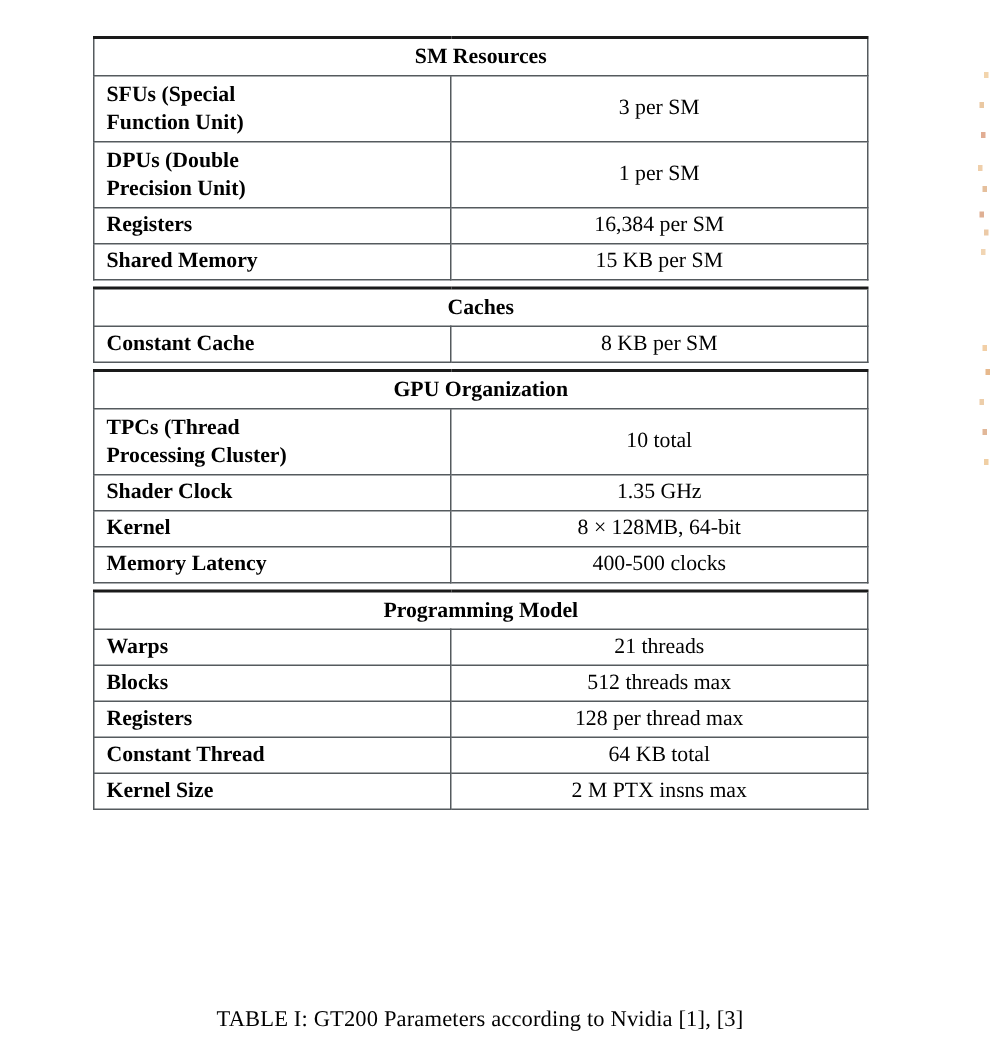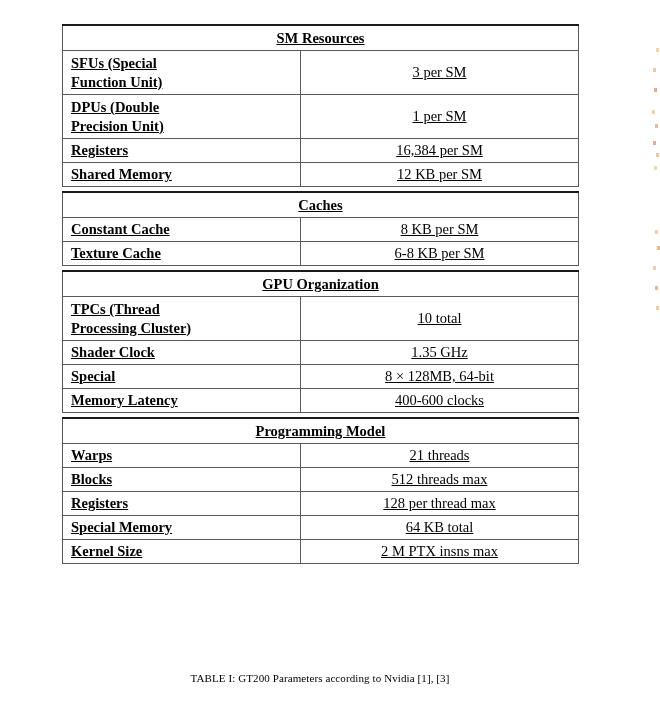--- a/index.html
+++ b/index.html
@@ -33,21 +33,20 @@
 
   .tbl col.c-label { width: 238px; }
   .tbl col.c-value { width: 278px; }
 
   .tbl td {
     border: 1px solid #555a5e;
     padding: 0 6px;
     vertical-align: middle;
     font-size: 14.5px;
     line-height: 1.28;
-    text-decoration: underline;
   }
 
   
   tr.section-row > td {
     border-top: 2px solid #1a1a1a;
     border-bottom: 1px solid #555a5e;
     text-align: center;
     font-weight: bold;
     height: 23px;
     padding-top: 1px;
@@ -70,21 +69,21 @@
 
   td.lbl .ln { display: block; white-space: nowrap; }
 
   
   #caption {
     position: absolute;
     left: 62px;
     top: 672px;
     width: 516px;
     text-align: center;
-    font-size: 11px;
+    font-size: 15px;
     letter-spacing: 0.1px;
     white-space: nowrap;
   }
 
   
   #edge-specks {
     position: absolute;
     right: 0;
     top: 0;
     width: 14px;
@@ -131,44 +130,38 @@
         <tr class="r1">
           <td class="lbl">
             <span class="ln">Registers</span>
           </td>
           <td class="val">16,384 per SM</td>
         </tr>
         <tr class="r1">
           <td class="lbl">
             <span class="ln">Shared Memory</span>
           </td>
-          <td class="val">12 KB per SM</td>
+          <td class="val">15 KB per SM</td>
         </tr>
       </tbody>
     </table>
     <table class="tbl">
       <colgroup>
         <col class="c-label">
         <col class="c-value">
       </colgroup>
       <tbody>
         <tr class="section-row">
           <td colspan="2">Caches</td>
         </tr>
         <tr class="r1">
           <td class="lbl">
             <span class="ln">Constant Cache</span>
           </td>
           <td class="val">8 KB per SM</td>
-        </tr>
-        <tr class="r1">
-          <td class="lbl">
-            <span class="ln">Texture Cache</span>
-          </td>
-          <td class="val">6-8 KB per SM</td>
         </tr>
       </tbody>
     </table>
     <table class="tbl">
       <colgroup>
         <col class="c-label">
         <col class="c-value">
       </colgroup>
       <tbody>
         <tr class="section-row">
@@ -182,29 +175,29 @@
           <td class="val">10 total</td>
         </tr>
         <tr class="r1">
           <td class="lbl">
             <span class="ln">Shader Clock</span>
           </td>
           <td class="val">1.35 GHz</td>
         </tr>
         <tr class="r1">
           <td class="lbl">
-            <span class="ln">Special</span>
+            <span class="ln">Kernel</span>
           </td>
           <td class="val">8 × 128MB, 64-bit</td>
         </tr>
         <tr class="r1">
           <td class="lbl">
             <span class="ln">Memory Latency</span>
           </td>
-          <td class="val">400-600 clocks</td>
+          <td class="val">400-500 clocks</td>
         </tr>
       </tbody>
     </table>
     <table class="tbl">
       <colgroup>
         <col class="c-label">
         <col class="c-value">
       </colgroup>
       <tbody>
         <tr class="section-row">
@@ -223,21 +216,21 @@
           <td class="val">512 threads max</td>
         </tr>
         <tr class="r1">
           <td class="lbl">
             <span class="ln">Registers</span>
           </td>
           <td class="val">128 per thread max</td>
         </tr>
         <tr class="r1">
           <td class="lbl">
-            <span class="ln">Special Memory</span>
+            <span class="ln">Constant Thread</span>
           </td>
           <td class="val">64 KB total</td>
         </tr>
         <tr class="r1">
           <td class="lbl">
             <span class="ln">Kernel Size</span>
           </td>
           <td class="val">2 M PTX insns max</td>
         </tr>
       </tbody>

